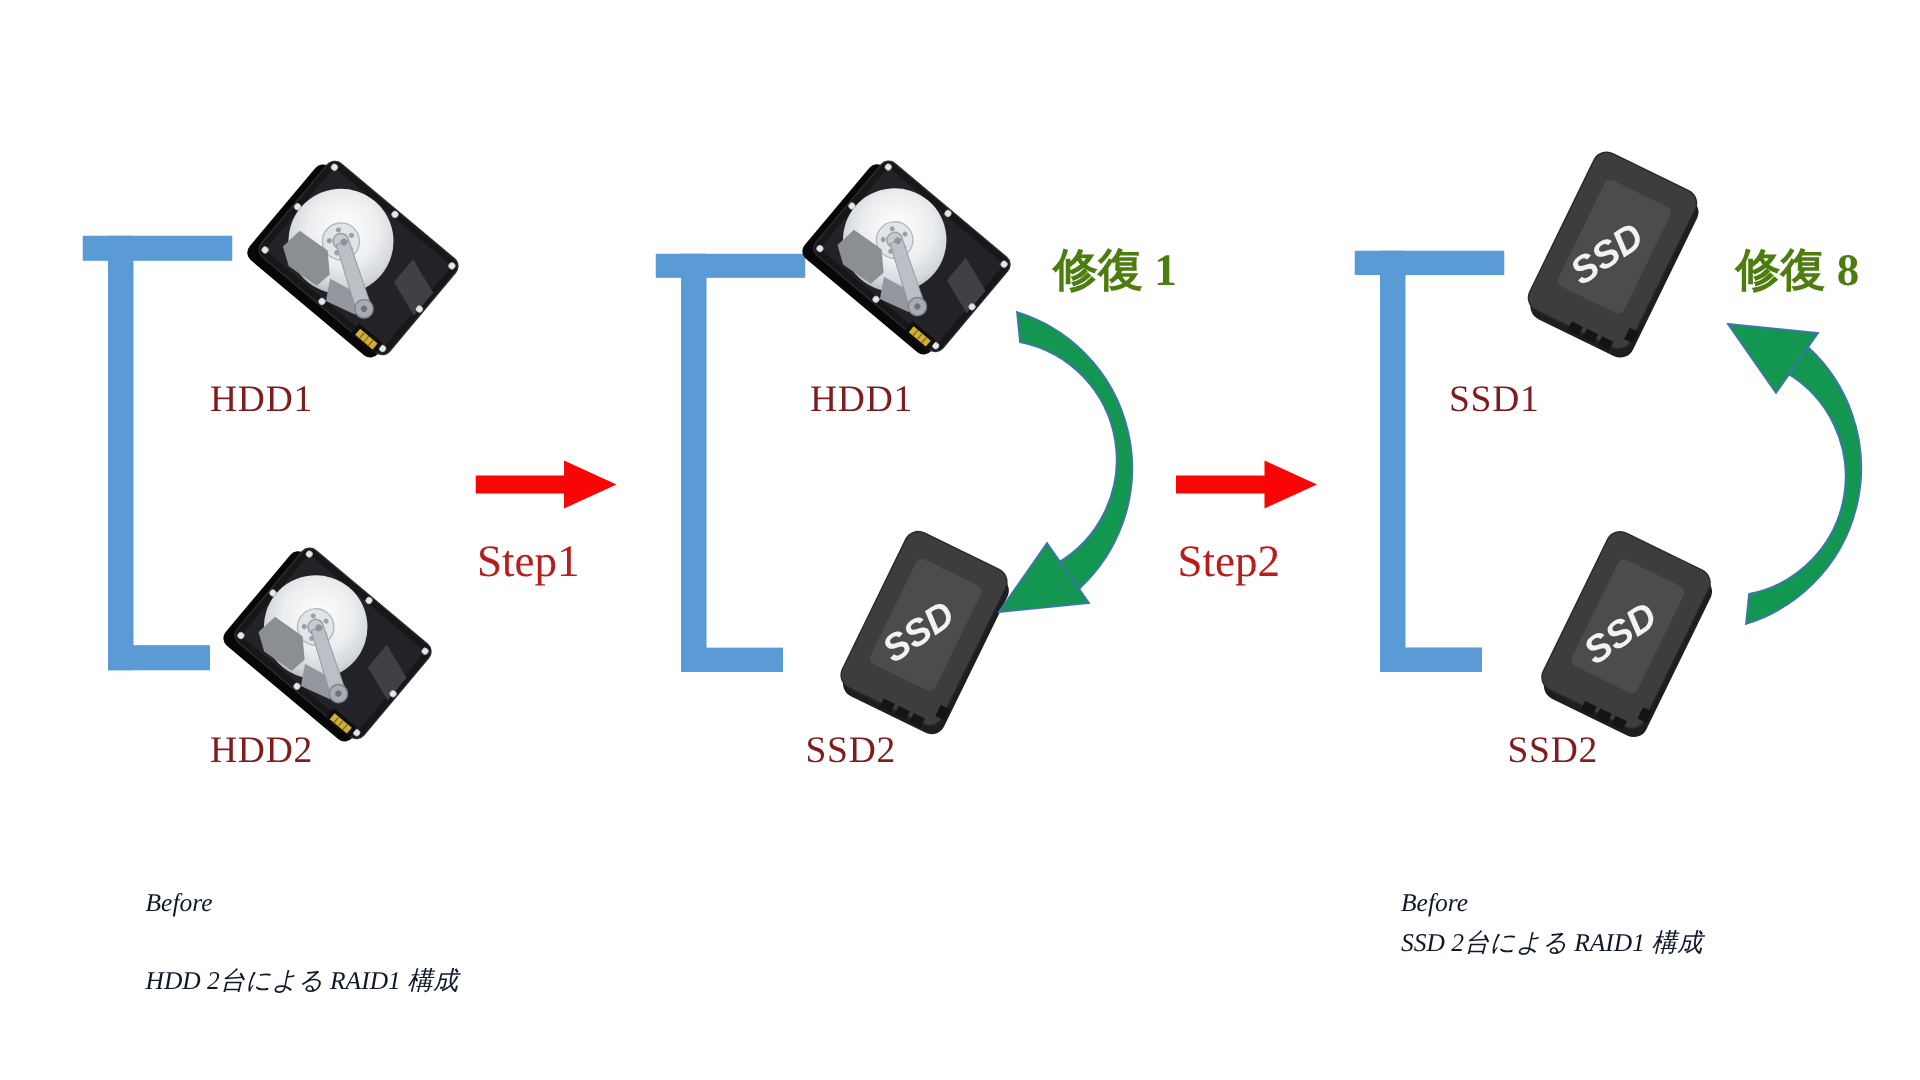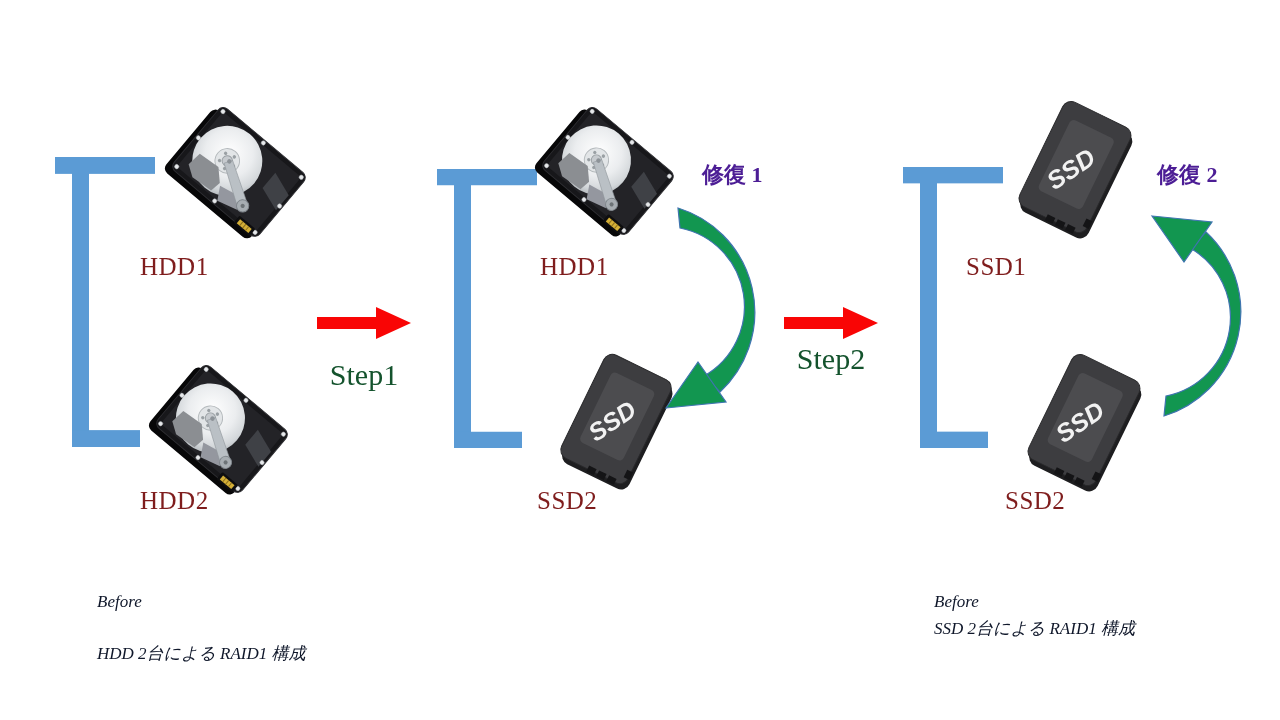--- a/index.html
+++ b/index.html
@@ -5,24 +5,24 @@
   html,body{margin:0;padding:0;background:#ffffff;}
   .canvas{
     position:relative;width:1280px;height:720px;background:#ffffff;overflow:hidden;
     font-family:"Liberation Serif","DejaVu Serif",serif;
   }
   .abs{position:absolute;}
   .drive-label{
     font-size:25px;color:#7f1d1d;letter-spacing:0.5px;white-space:nowrap;
   }
   .step-label{
-    font-size:30px;color:#14532d;text-align:center;white-space:nowrap;
+    font-size:30px;color:#b91c1c;white-space:nowrap;
   }
   .repair-label{
-    font-size:22px;font-weight:bold;color:#4c1d95;white-space:nowrap;
+    font-size:30px;font-weight:bold;color:#4d7c0f;white-space:nowrap;
   }
   .caption-title,.caption-text{
     font-size:17px;color:#0f172a;line-height:27px;white-space:nowrap;font-style:italic;
   }
   svg{display:block;}
 </style>
 </head>
 <body>
 
 <div class="canvas">
@@ -185,21 +185,21 @@
 
   <svg class="abs" style="left:664px;top:200px" width="92" height="222" viewBox="0 0 92 222">
     <path d="M 14 8 A 109 109 0 0 1 56 192 L 40 176 A 80 80 0 0 0 16 28 Z" fill="#129650" stroke="#3f74b0" stroke-width="1.2"></path>
     <polygon points="2,208 62,202 34,162" fill="#129650" stroke="#3f74b0" stroke-width="1.2"></polygon>
   </svg>
   <div class="abs repair-label" style="left:702px;top:160px">修復 1</div>
 
   <svg class="abs" style="left:784px;top:306px" width="94" height="34" viewBox="0 0 94 34">
     <polygon points="0,11 59,11 59,1 94,17 59,33 59,23 0,23" fill="#f90505"></polygon>
   </svg>
-  <div class="abs step-label" style="left:785px;top:342px;width:92px">Step2</div>
+  <div class="abs step-label" style="left:785px;top:358px;width:92px">Step2</div>
 
   <svg class="abs" style="left:903px;top:167px" width="100" height="281" viewBox="0 0 100 292" preserveAspectRatio="none">
     <rect x="0" y="0" width="100" height="17" fill="#5B9BD5"></rect>
     <rect x="17" y="0" width="17" height="292" fill="#5B9BD5"></rect>
     <rect x="17" y="275" width="68" height="17" fill="#5B9BD5"></rect>
   </svg>
 
   <svg class="abs" style="left:1000px;top:92px" width="150" height="150" viewBox="0 0 150 160">
     <g transform="translate(75,80) rotate(26)">
       <rect x="-36" y="-57" width="80" height="124" rx="10" fill="#1e1e20"></rect>
@@ -227,18 +227,18 @@
     <text transform="translate(72,84) rotate(-34)" text-anchor="middle" dominant-baseline="middle" font-size="27" font-style="italic" font-weight="bold" fill="#f2f2f2" font-family="Liberation Sans, DejaVu Sans, sans-serif">SSD</text>
   </svg>
   <div class="abs drive-label" style="left:1005px;top:487px">SSD2</div>
 
   <svg class="abs" style="left:1150px;top:202px" width="92" height="222" viewBox="0 0 92 222">
     <g transform="translate(0,222) scale(1,-1)">
       <path d="M 14 8 A 109 109 0 0 1 56 192 L 40 176 A 80 80 0 0 0 16 28 Z" fill="#129650" stroke="#3f74b0" stroke-width="1.2"></path>
       <polygon points="2,208 62,202 34,162" fill="#129650" stroke="#3f74b0" stroke-width="1.2"></polygon>
     </g>
   </svg>
-  <div class="abs repair-label" style="left:1157px;top:160px">修復 2</div>
+  <div class="abs repair-label" style="left:1157px;top:160px">修復 8</div>
 
   <div class="abs caption-title" style="left:934px;top:588px">Before</div>
   <div class="abs caption-text" style="left:934px;top:615px">SSD 2台による RAID1 構成</div>
 
 </div>
 
 </body></html>

